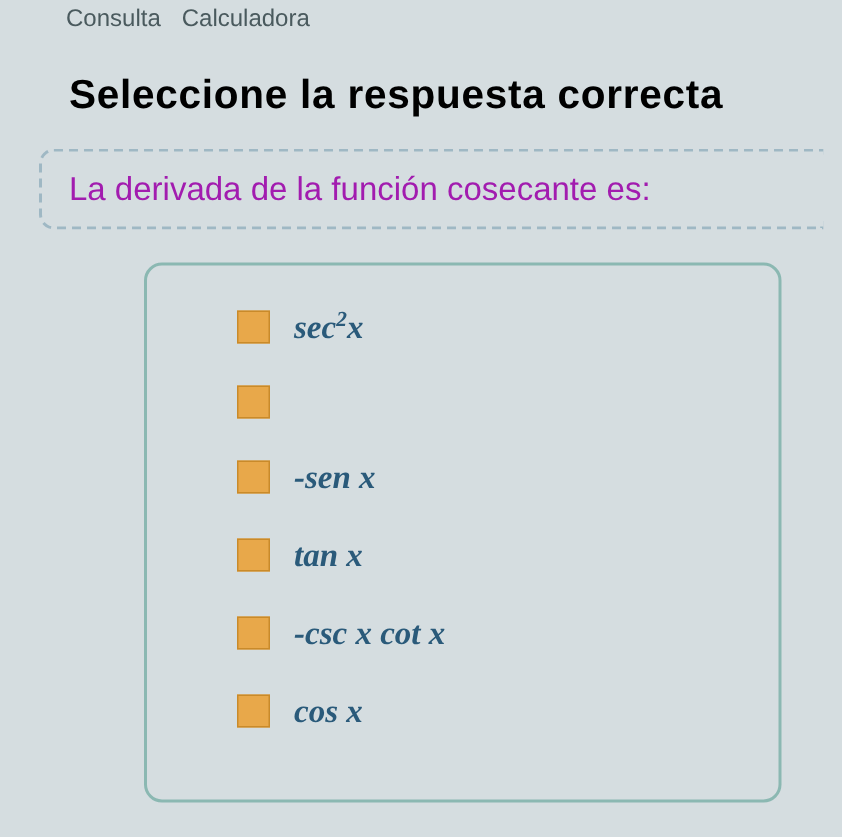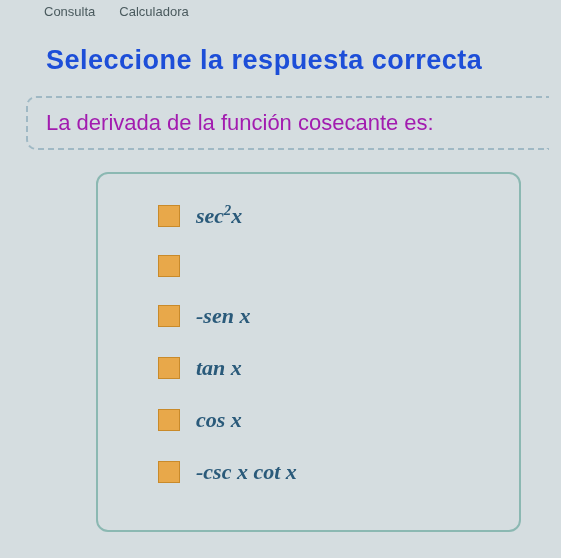--- a/index.html
+++ b/index.html
@@ -5,28 +5,28 @@
   * { box-sizing: border-box; margin: 0; padding: 0; }
   body {
     width: 561px;
     height: 558px;
     background: #d5dde0;
     font-family: Verdana, Geneva, sans-serif;
     overflow: hidden;
   }
   .menubar {
     display: flex;
-    gap: 24px;
+    gap: 14px;
     padding: 4px 12px 8px 44px;
     color: #4a5a5e;
-    font-size: 13px;
+    font-size: 16px;
   }
   .menubar span { cursor: pointer; }
   .title {
-    color: #1d4ed8;
+    color: #000000;
     font-weight: bold;
     font-size: 27px;
     padding: 18px 0 14px 46px;
     letter-spacing: 0.5px;
   }
   .question-box {
     margin: 6px 12px 0 26px;
     border: 2px dashed #9fb8c4;
     border-top-left-radius: 10px;
     border-bottom-left-radius: 10px;
@@ -94,19 +94,19 @@
   <div class="opt">
     <div class="checkbox"></div>
     <span class="math">-sen x</span>
   </div>
   <div class="opt">
     <div class="checkbox"></div>
     <span class="math">tan x</span>
   </div>
   <div class="opt">
     <div class="checkbox"></div>
-    <span class="math">cos x</span>
+    <span class="math">-csc x cot x</span>
   </div>
   <div class="opt">
     <div class="checkbox"></div>
-    <span class="math">-csc x cot x</span>
+    <span class="math">cos x</span>
   </div>
 </div>
 
 </body></html>

